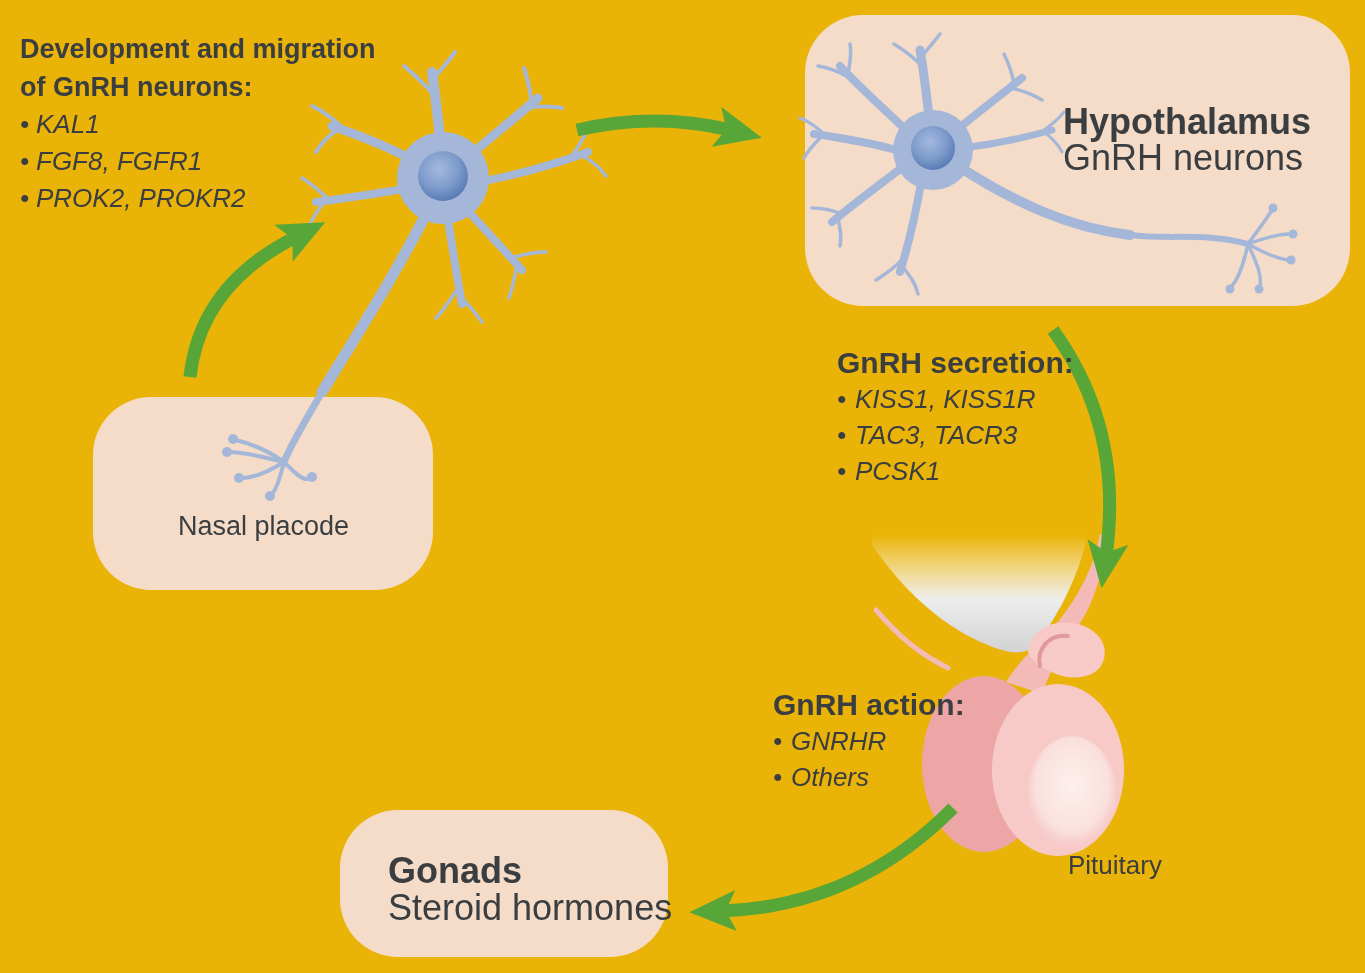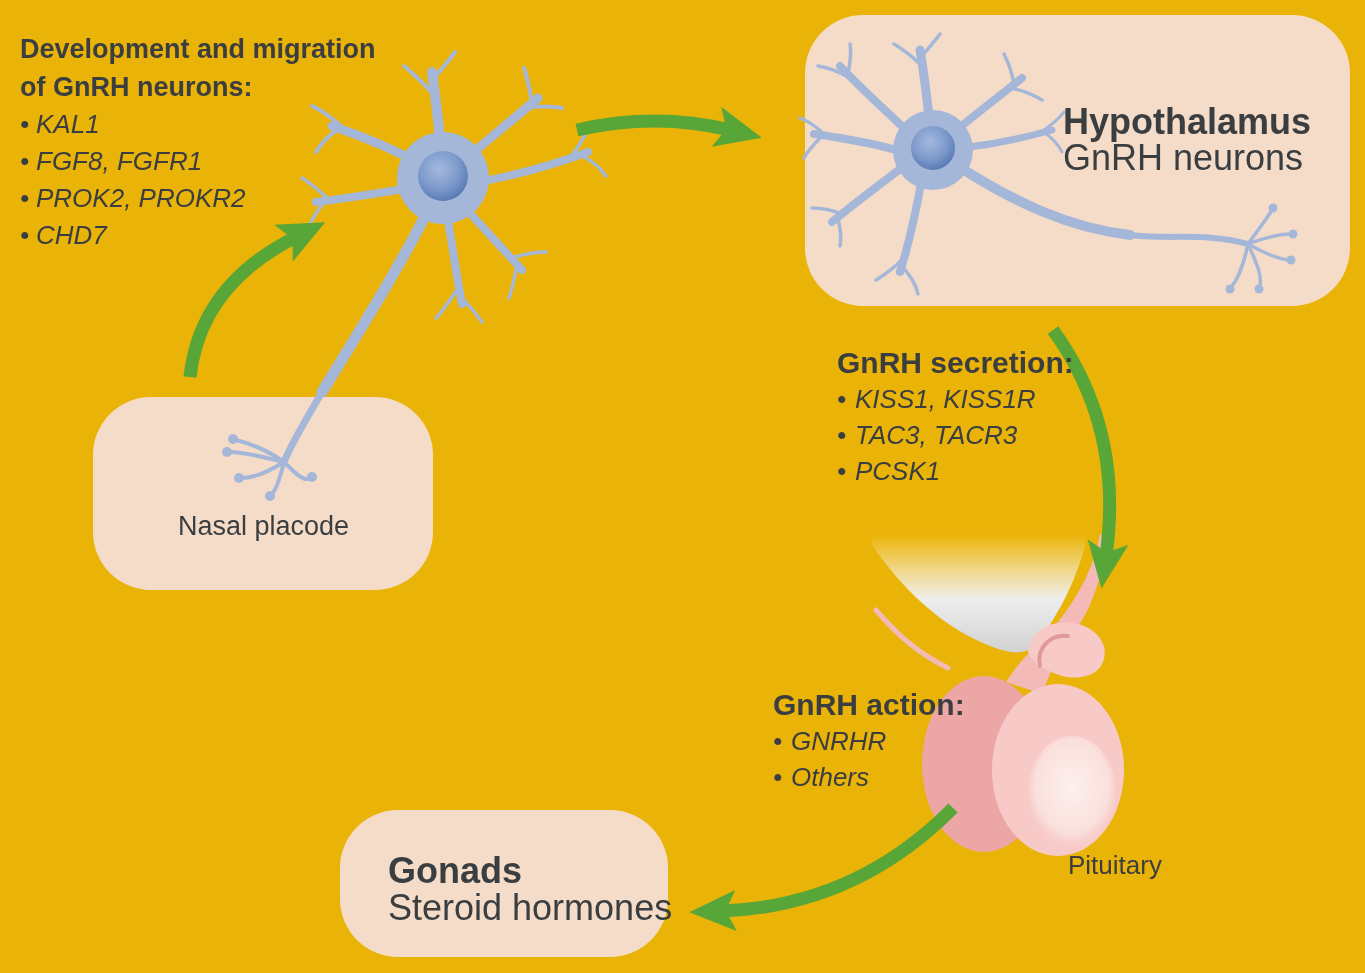--- a/index.html
+++ b/index.html
@@ -182,21 +182,20 @@
     </g>
   </svg>
 
   <div class="tblock" id="block-dev">
     <div class="ttitle">Development and migration</div>
     <div class="ttitle">of GnRH neurons:</div>
     <ul class="blist dev-list">
       <li>KAL1</li>
       <li>FGF8, FGFR1</li>
       <li>PROK2, PROKR2</li>
-      <li>CHD7</li>
     </ul>
   </div>
 
   <div class="tblock" id="block-hypo-text">
     <div class="line27 bold">Hypothalamus</div>
     <div class="line27">GnRH neurons</div>
   </div>
 
   <div class="tblock" id="block-sec">
     <div class="stitle">GnRH secretion:</div>

